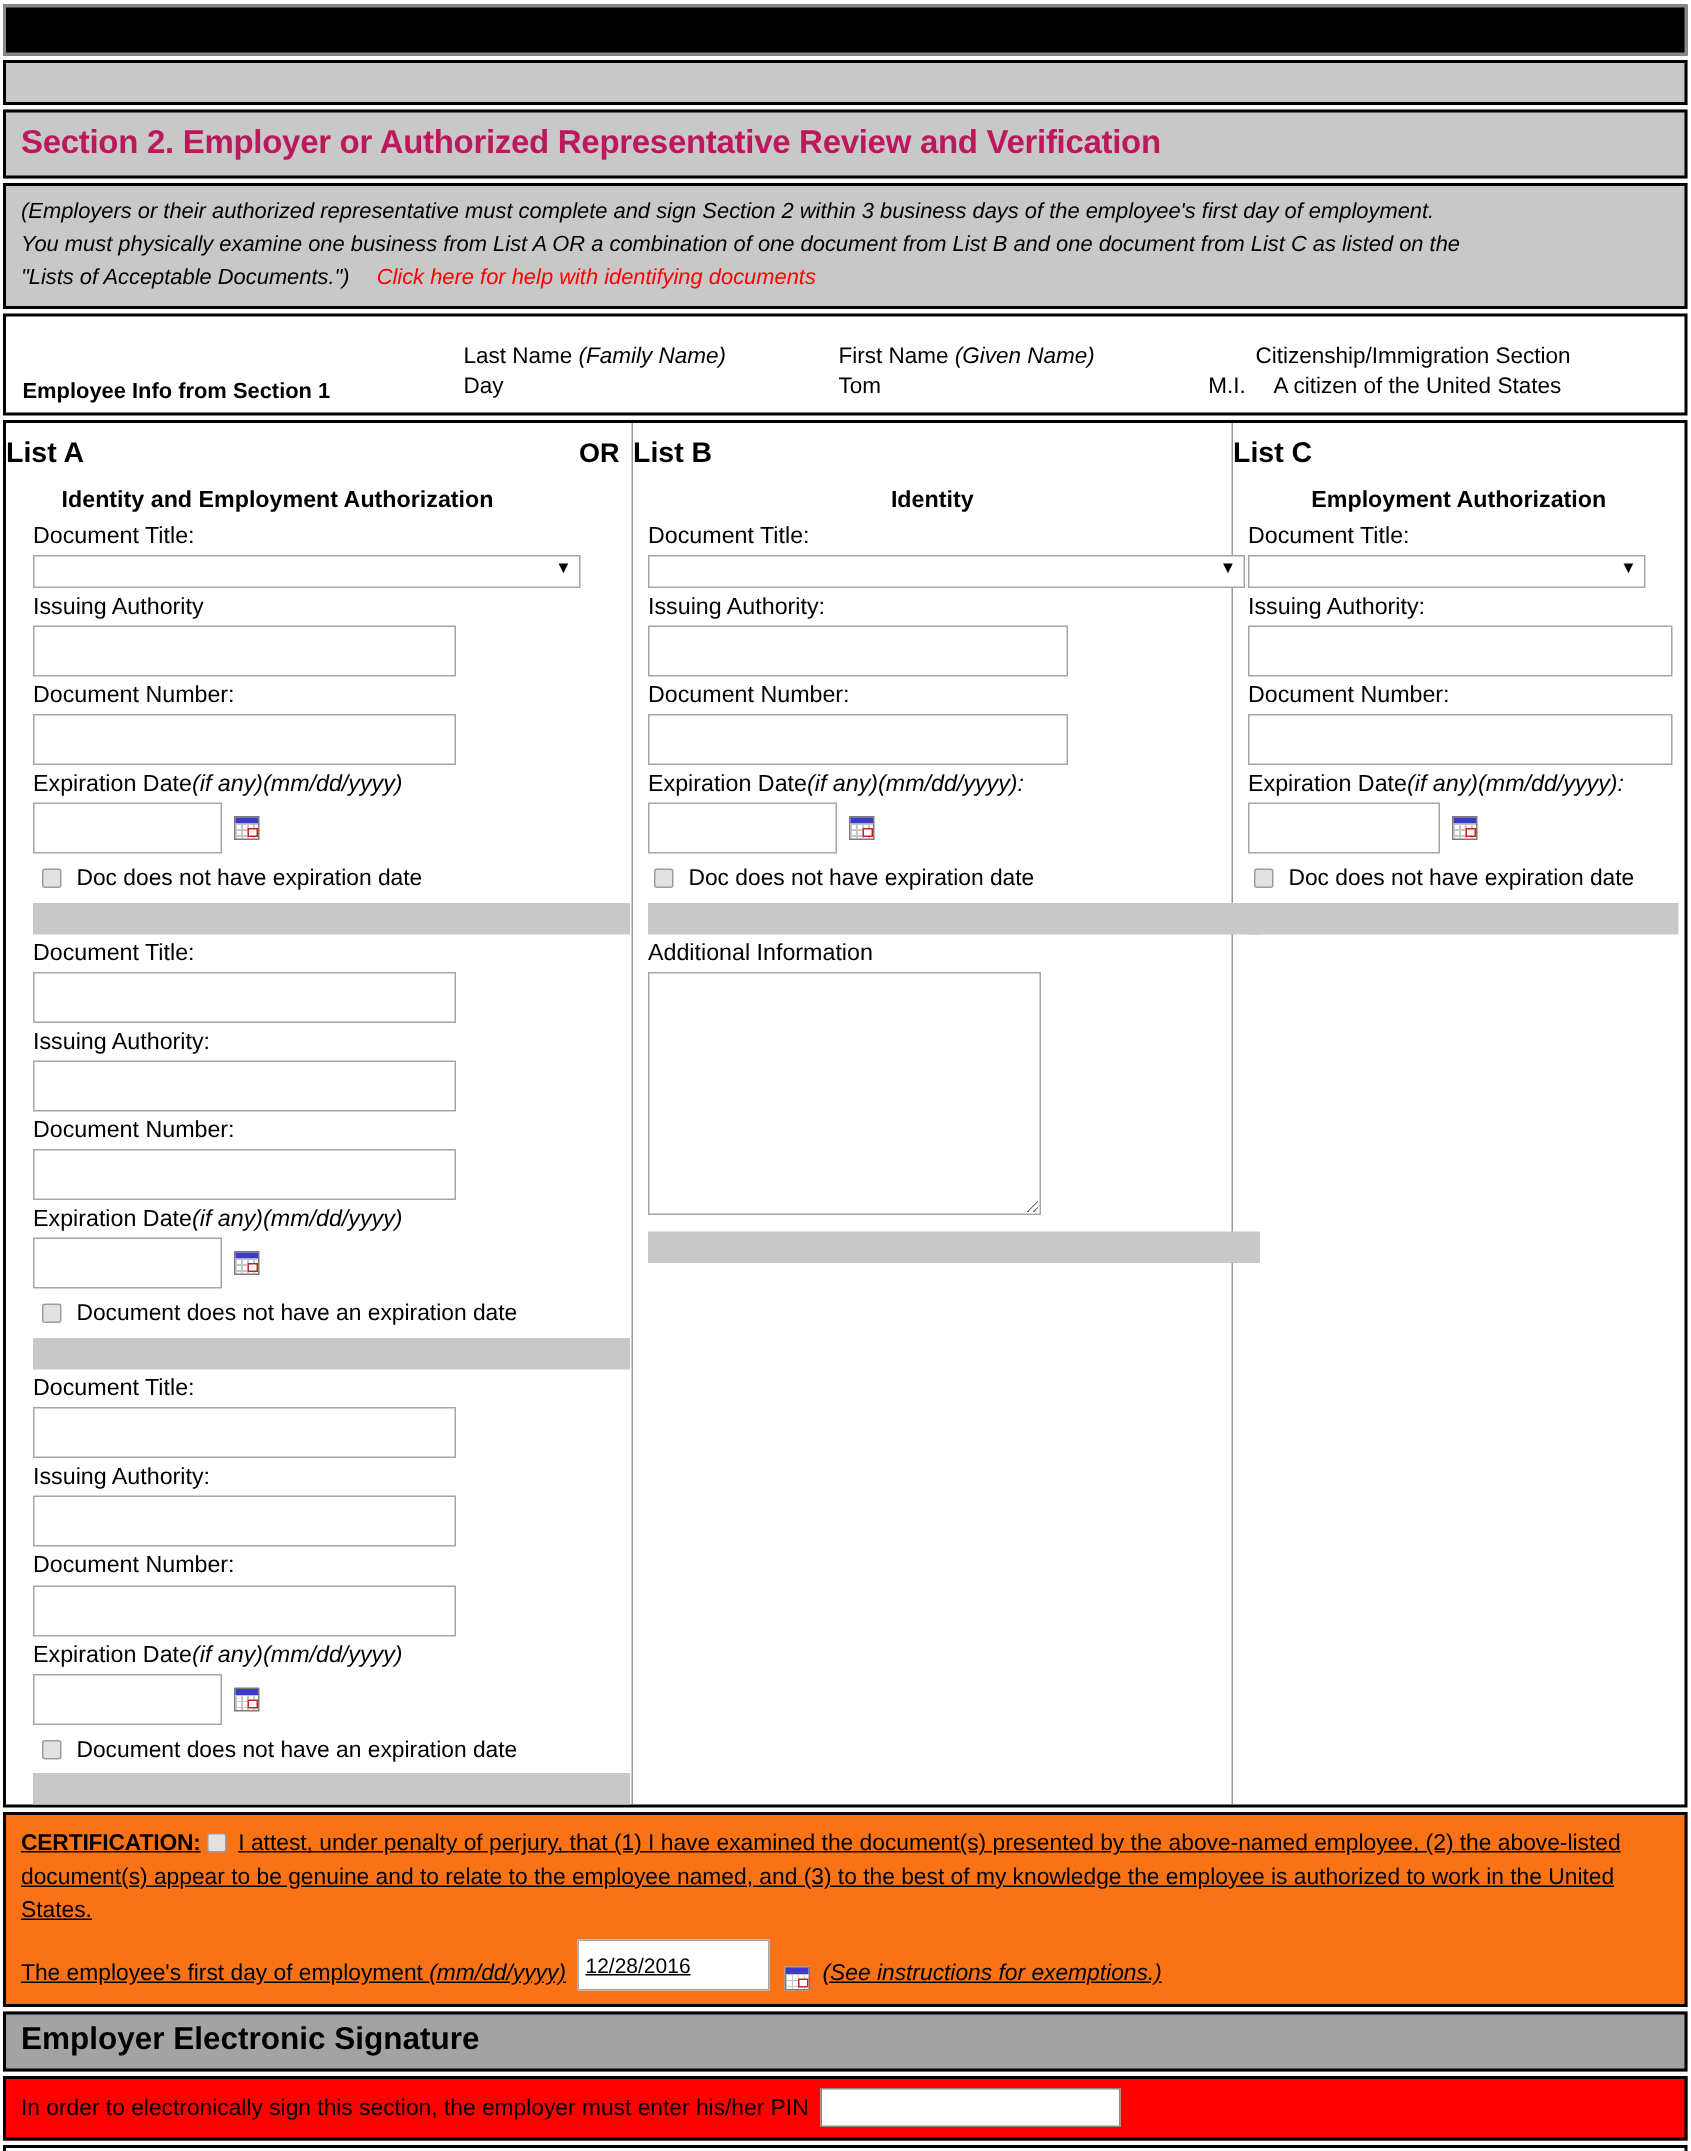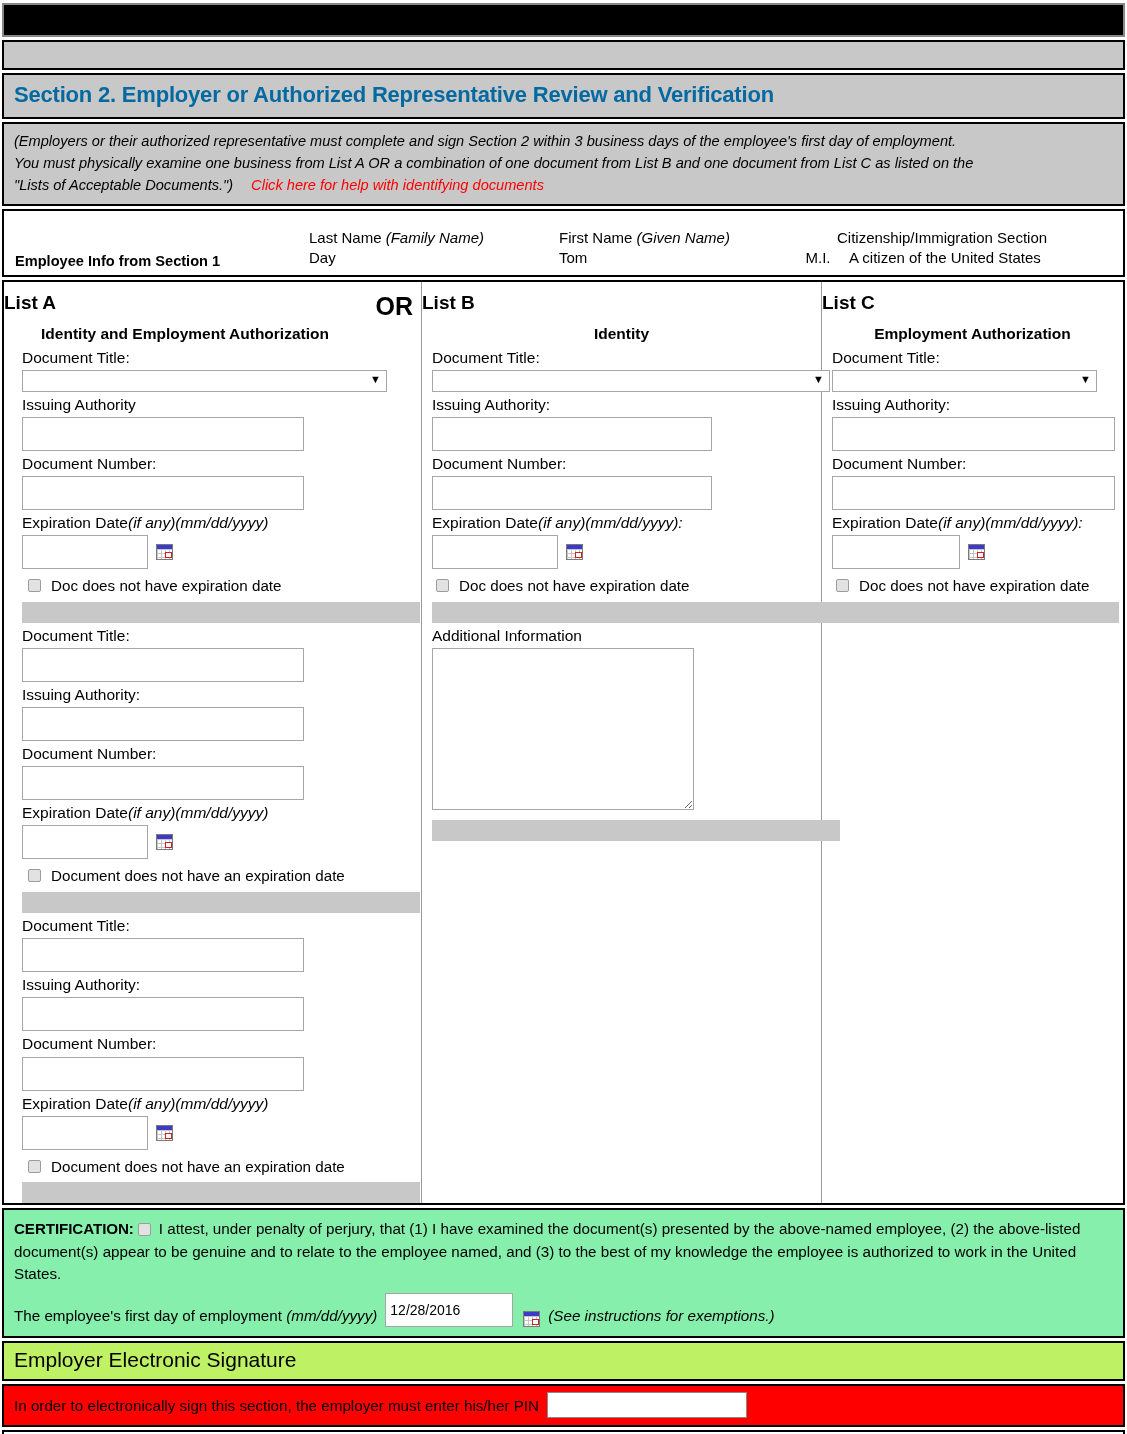--- a/index.html
+++ b/index.html
@@ -29,21 +29,21 @@
   .bar-gray-top {
     height: 30px;
     background: #c8c8c8;
     border: 2px solid #000;
     margin: 0 2px 3px 2px;
   }
 
   .section-title {
     font-size: 22px;
     font-weight: bold;
-    color: #0369a1;
+    color: #be185d;
     padding: 7px 2px 9px 10px;
     letter-spacing: -0.2px;
   }
 
   .instructions {
     font-size: 14.6px;
     font-style: italic;
     line-height: 1.52;
     padding: 6px 8px 7px 10px;
     color: #000;
@@ -90,21 +90,21 @@
     min-height: 872px;
   }
   .list-col { position: relative; }
   .col-a { width: 418px; border-right: 1px solid #9a9a9a; padding: 0 0 0 0;}
   .col-b { width: 400px; border-right: 1px solid #9a9a9a; }
   .col-c { width: 301px; }
 
   .or-mark {
     position: absolute;
     top: 10px; right: 8px;
-    font-size: 25px; font-weight: bold;
+    font-size: 18px; font-weight: bold;
   }
   .list-head {
     text-align: left;
     font-weight: bold;
     font-size: 19px;
     padding-top: 10px;
   }
   .list-sub {
     text-align: center;
     font-weight: bold;
@@ -242,25 +242,26 @@
     border: 1px solid #a6a6a6;
     font-family: "Liberation Sans", sans-serif;
     font-size: 14px;
     padding: 3px;
     resize: both;
   }
 
   
   .cert {
     border: 2px solid #000;
-    background: #86efac;
+    background: #f97316;
     margin: 0 2px 3px 2px;
     padding: 8px 10px 9px 10px;
     font-size: 15.2px;
     line-height: 1.47;
+    text-decoration: underline;
   }
   .cert-strong { font-weight: bold; letter-spacing: -0.1px; }
   .chk-inline {
     display: inline-block;
     width: 13px; height: 13px;
     border: 1px solid #9c9c9c;
     background: #e2e2e2;
     border-radius: 2px;
     vertical-align: -2px;
     margin: 0 8px 0 4px;
@@ -269,26 +270,27 @@
     display: flex; align-items: flex-end;
     margin-top: 8px;
     font-size: 15.2px;
   }
   .firstday input.txt { margin-left: 8px; width: 128px; height: 27px; }
   .firstday .cal-icon { margin-left: 10px; }
   .firstday .note { margin-left: 8px; font-style: italic; }
 
   
   .red-head {
-    background: #bef264;
+    background: #a3a3a3;
     border: 2px solid #000;
     margin: 0 2px 3px 2px;
     font-size: 21px;
     padding: 5px 10px 7px 10px;
     color: #000;
+    font-weight: bold;
   }
   .red-pin {
     background: #ff0000;
     border: 2px solid #000;
     margin: 0 2px 3px 2px;
     padding: 6px 10px 7px 10px;
     display: flex; align-items: center;
     font-size: 15.2px;
   }
   .red-pin input.pin {

